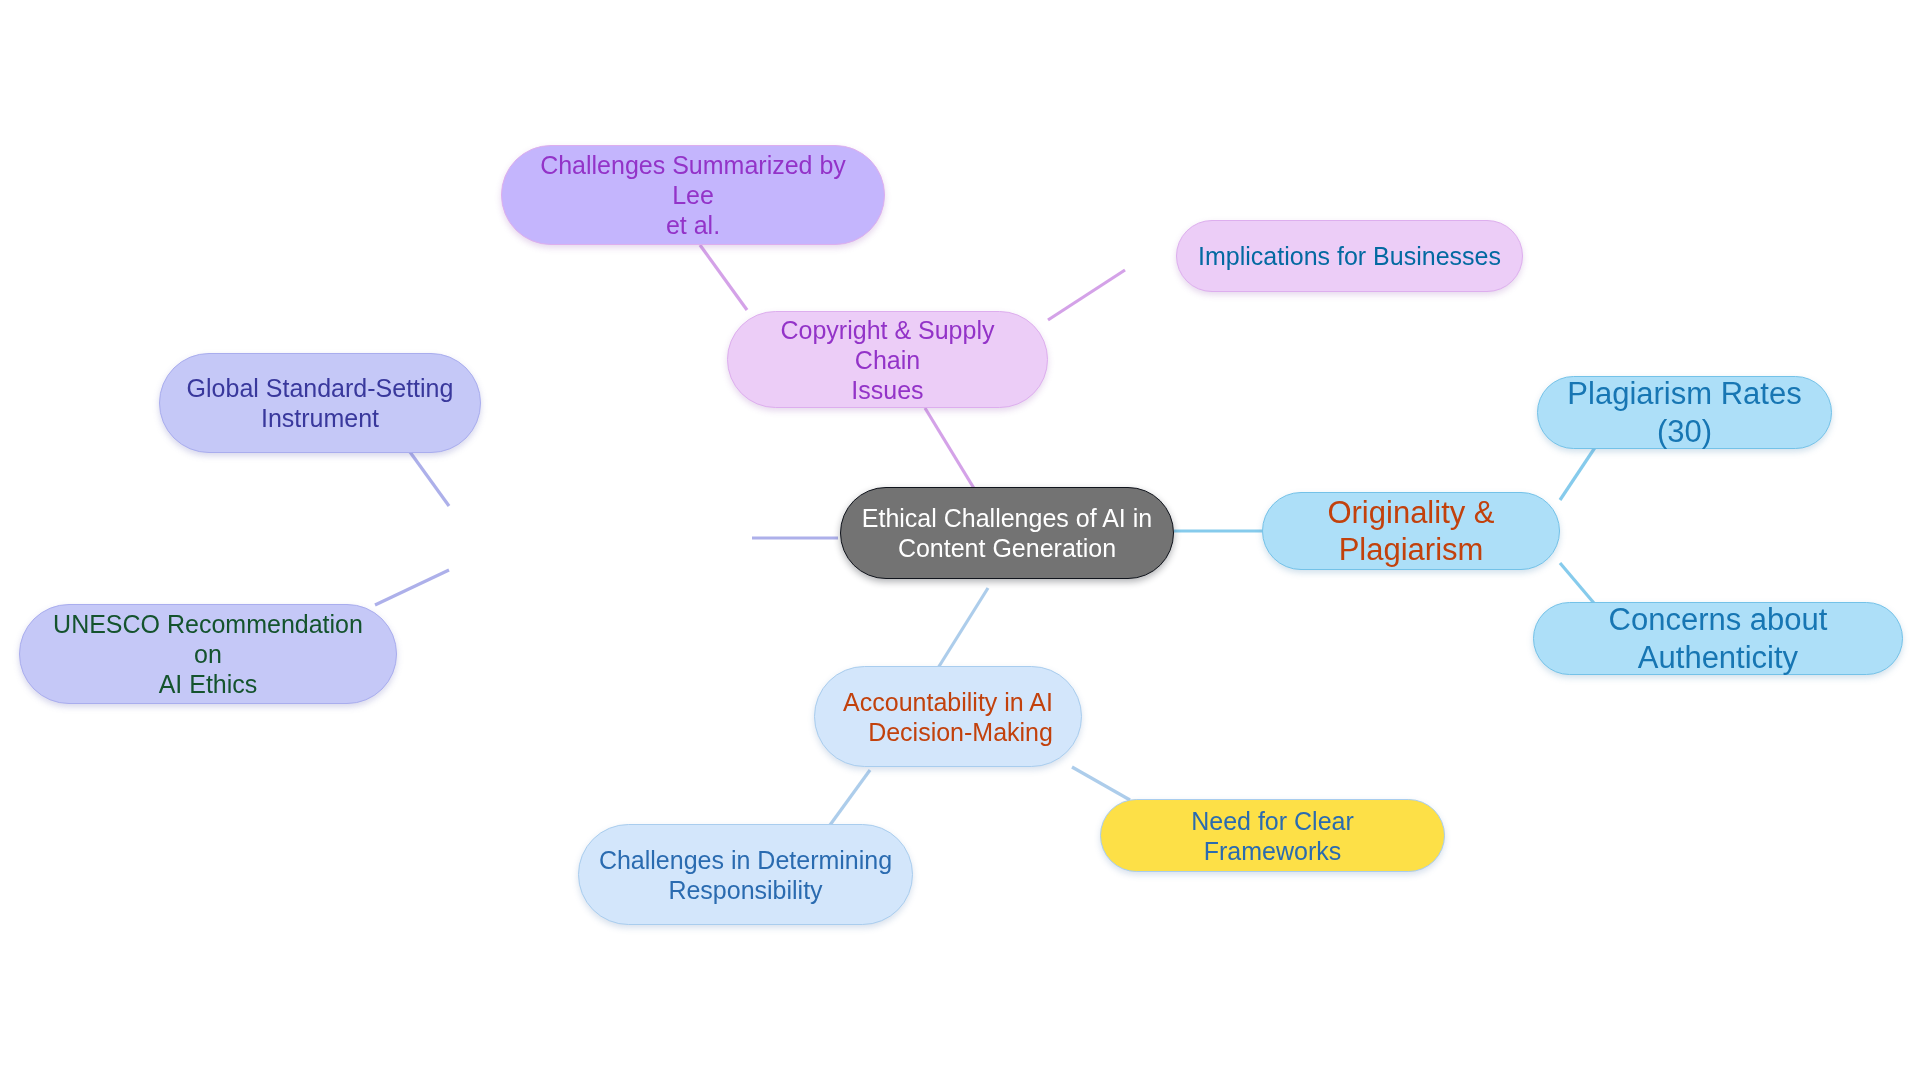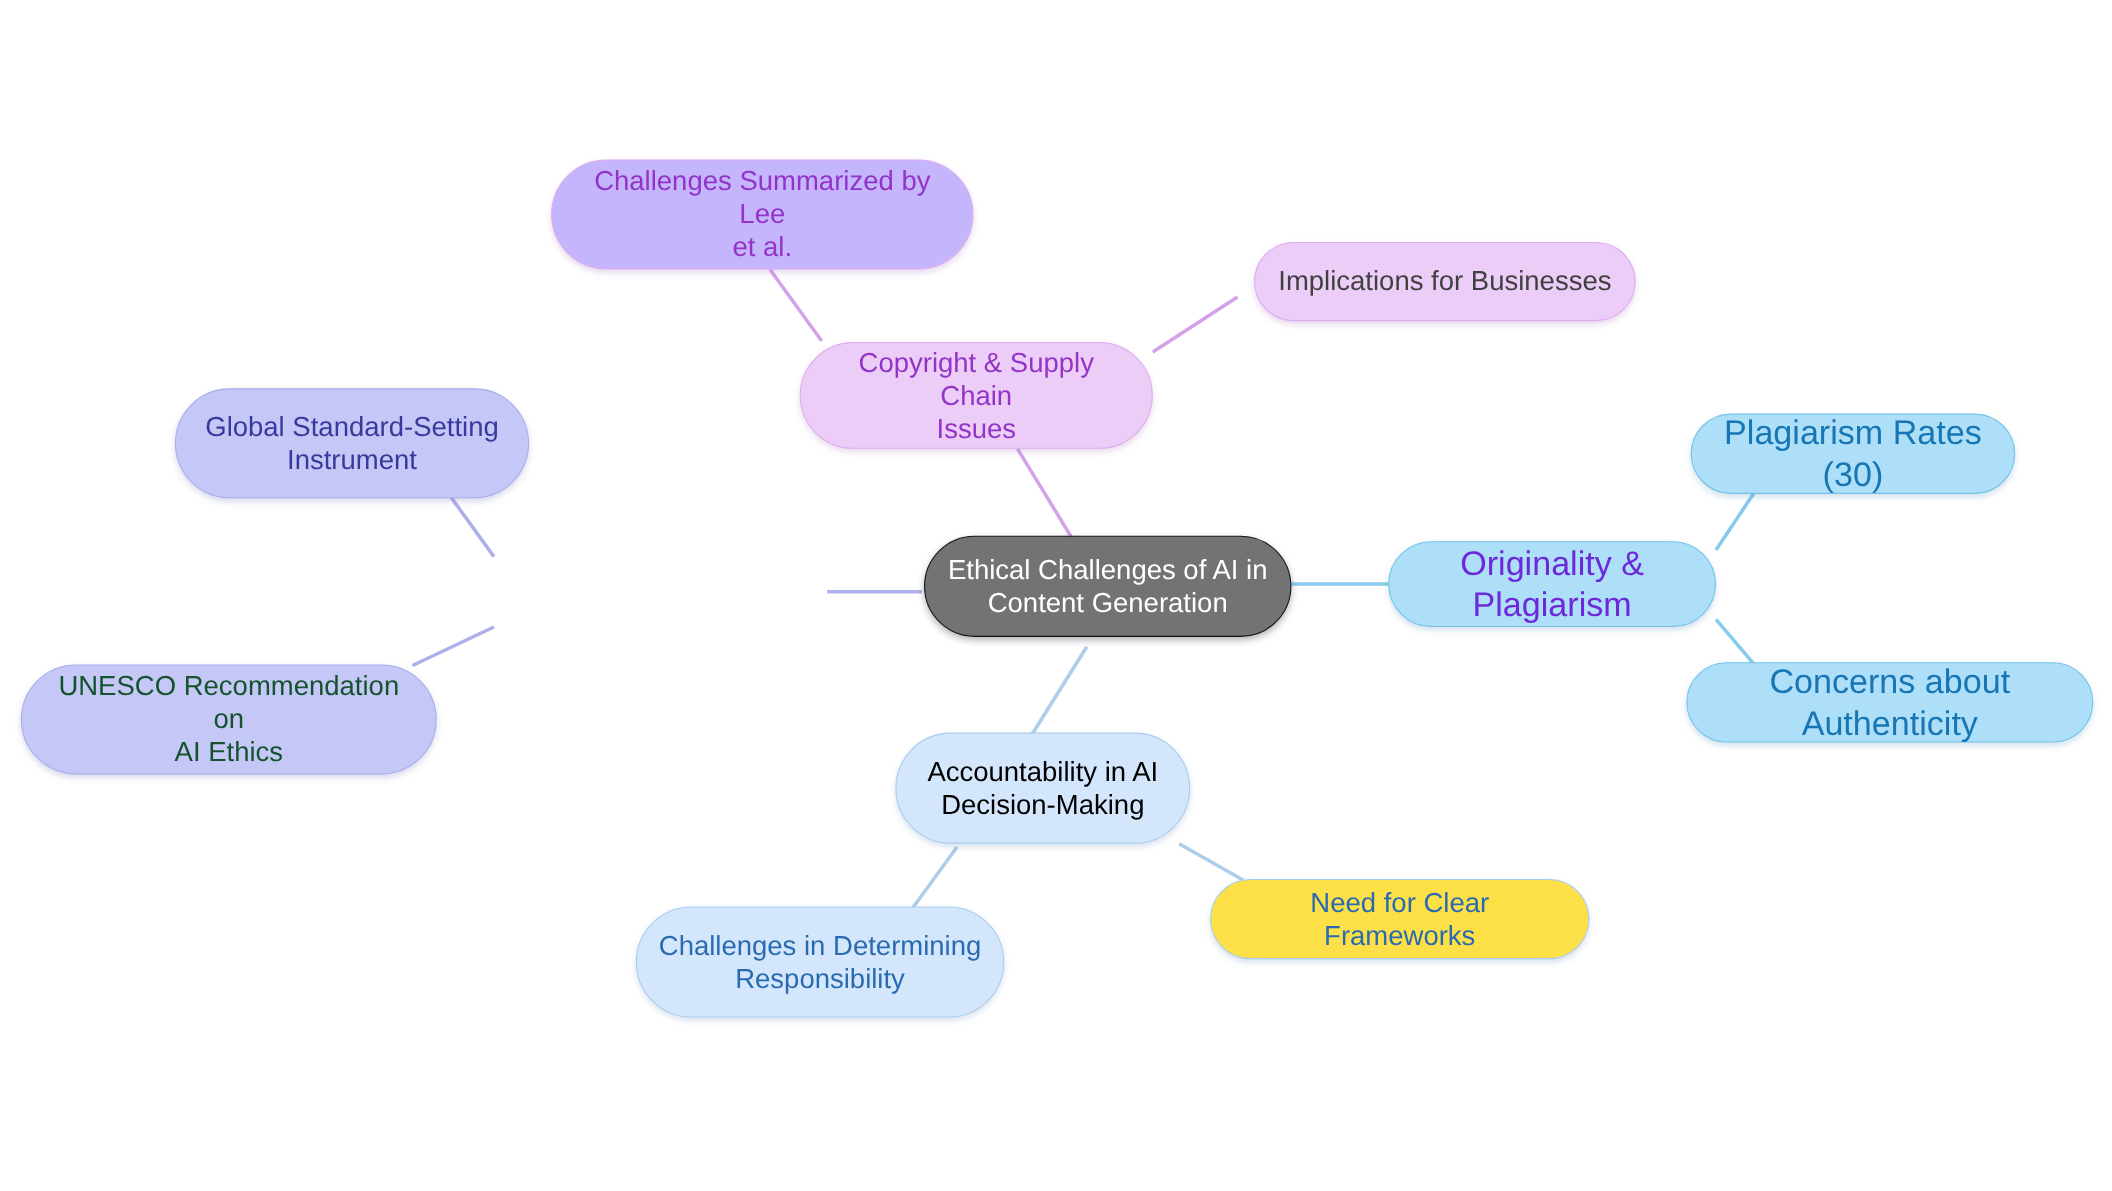--- a/index.html
+++ b/index.html
@@ -102,31 +102,31 @@
     <line x1="747" y1="310" x2="700" y2="245" stroke="#d4a2e8" stroke-width="3.2"></line>
 
     <line x1="1048" y1="320" x2="1125" y2="270" stroke="#d4a2e8" stroke-width="3.2"></line>
   </svg>
 
   <div class="node node-root" style="left: 840px; top: 487px; width: 334px; height: 92px; background: #737373; color: rgb(255, 255, 255);">
     <span>Ethical Challenges of AI in
 Content Generation</span>
   </div>
 
-  <div class="node node-blue" style="left: 1262px; top: 492px; width: 298px; height: 78px; background: rgb(173, 223, 248); border-color: rgb(116, 194, 232); color: #6d28d9;">
+  <div class="node node-blue" style="left: 1262px; top: 492px; width: 298px; height: 78px; background: rgb(173, 223, 248); border-color: rgb(116, 194, 232); color: #c2410c;">
     <span>Originality &amp; Plagiarism</span>
   </div>
   <div class="node node-blue" style="left: 1537px; top: 376px; width: 295px; height: 73px; background: rgb(173, 223, 248); border-color: rgb(116, 194, 232); color: rgb(23, 118, 179);">
     <span>Plagiarism Rates (30)</span>
   </div>
   <div class="node node-blue" style="left: 1533px; top: 602px; width: 370px; height: 73px; background: rgb(173, 223, 248); border-color: rgb(116, 194, 232); color: rgb(23, 118, 179);">
     <span>Concerns about Authenticity</span>
   </div>
 
-  <div class="node node-paleblue" style="left: 814px; top: 666px; width: 268px; height: 101px; background: rgb(211, 230, 251); border-color: rgb(169, 205, 238); color: #000000;">
+  <div class="node node-paleblue" style="left: 814px; top: 666px; width: 268px; height: 101px; background: rgb(211, 230, 251); border-color: rgb(169, 205, 238); color: #c2410c; text-align: right;">
     <span>Accountability in AI
 Decision-Making</span>
   </div>
   <div class="node node-paleblue" style="left: 578px; top: 824px; width: 335px; height: 101px; background: rgb(211, 230, 251); border-color: rgb(169, 205, 238); color: rgb(42, 107, 176);">
     <span>Challenges in Determining
 Responsibility</span>
   </div>
   <div class="node node-paleblue" style="left: 1100px; top: 799px; width: 345px; height: 73px; background: #fde047; border-color: rgb(169, 205, 238); color: rgb(42, 107, 176);">
     <span>Need for Clear Frameworks</span>
   </div>
@@ -141,17 +141,17 @@
   </div>
 
   <div class="node node-violet" style="left: 727px; top: 311px; width: 321px; height: 97px; background: rgb(236, 205, 247); border-color: rgb(221, 174, 238); color: rgb(147, 51, 200);">
     <span>Copyright &amp; Supply Chain
 Issues</span>
   </div>
   <div class="node node-violet" style="left: 501px; top: 145px; width: 384px; height: 100px; background: #c4b5fd; border-color: rgb(221, 174, 238); color: rgb(147, 51, 200);">
     <span>Challenges Summarized by Lee
 et al.</span>
   </div>
-  <div class="node node-violet" style="left: 1140px; top: 220px; width: 347px; height: 72px; background: rgb(236, 205, 247); border-color: rgb(221, 174, 238); color: #404040;">
+  <div class="node node-violet" style="left: 1176px; top: 220px; width: 347px; height: 72px; background: rgb(236, 205, 247); border-color: rgb(221, 174, 238); color: #0369a1;">
     <span>Implications for Businesses</span>
   </div>
 
 </div>
 
 </body></html>

